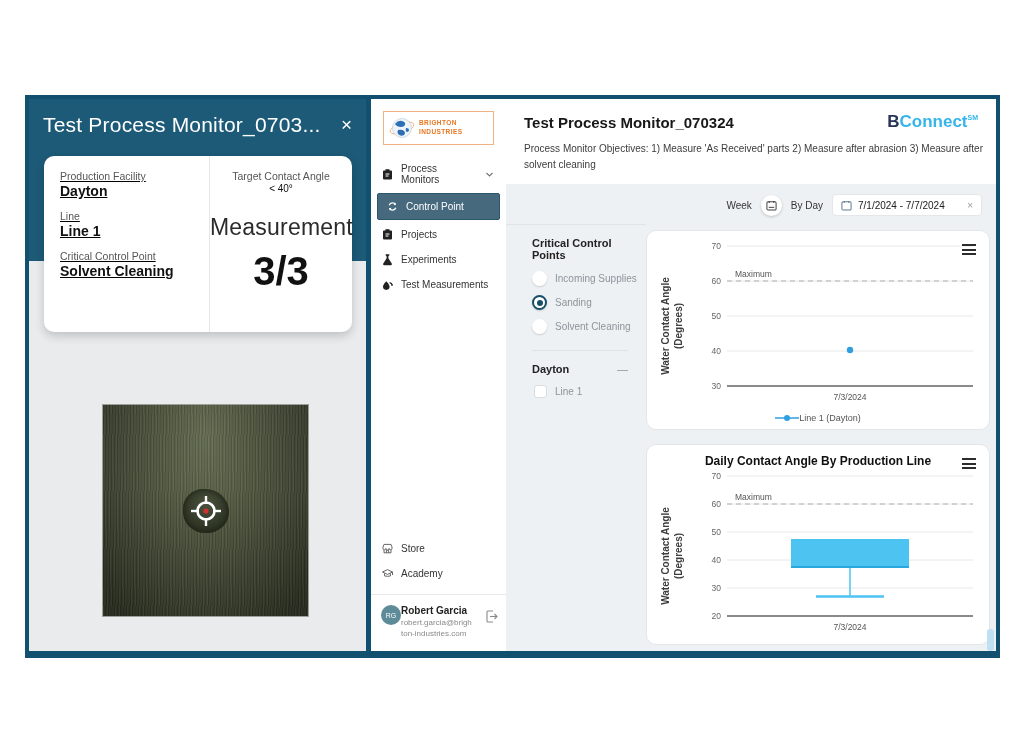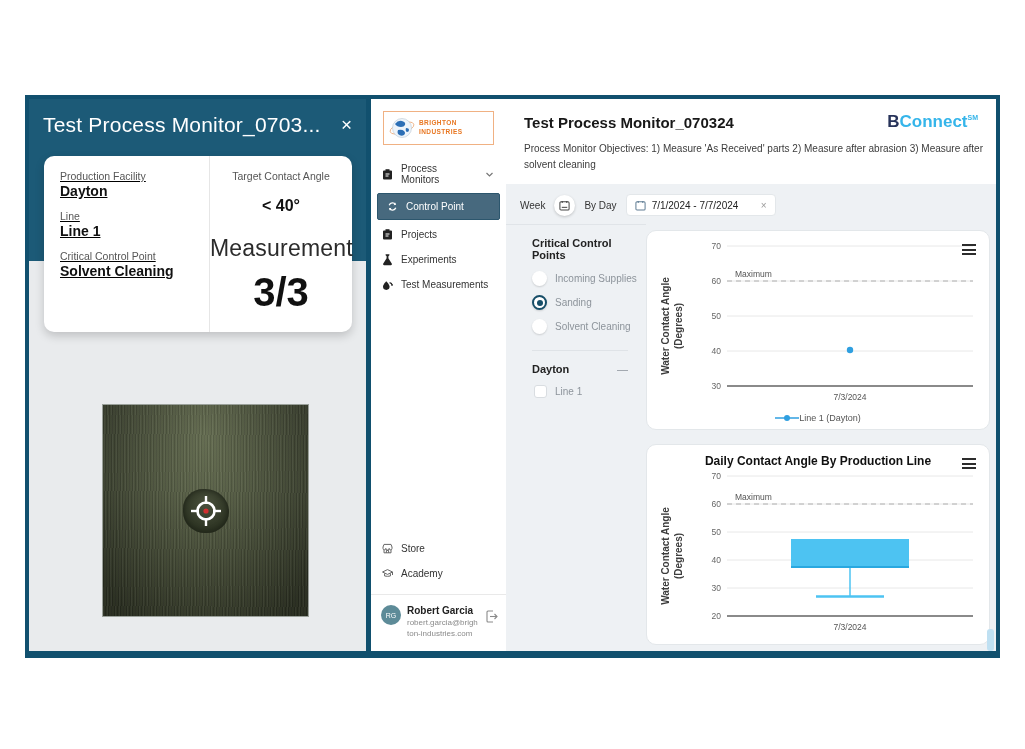--- a/index.html
+++ b/index.html
@@ -15,21 +15,21 @@
   .lp-title-row { position:absolute; top:14px; left:14px; right:6px; display:flex; align-items:center; color:#fff; }
   .lp-title { font-size:21px; font-weight:500; letter-spacing:.2px; white-space:nowrap; overflow:hidden; flex:1; }
   .lp-close { font-size:19px; padding:0 8px; cursor:default; color:#fff; }
   .lp-card { position:absolute; top:57px; left:15px; width:308px; height:176px; background:#fff;
              border-radius:10px; box-shadow:0 4px 10px rgba(0,0,0,.18); display:flex; }
   .lp-card-left { flex:1; padding:14px 10px 10px 16px; border-right:1px solid #e6e6e6;text-decoration:underline; }
   .fld-label { font-size:10.5px; color:#565656; margin-bottom:1px; }
   .fld-value { font-size:14px; font-weight:bold; color:#111; margin-bottom:11px; }
   .lp-card-right { width:142px; text-align:center; padding-top:14px; }
   .target-label { font-size:10.5px; color:#565656; }
-  .target-value { font-size:16px; font-weight:bold; color:#111; margin-top:15px; }
+  .target-value { font-size:10px; font-weight:normal; color:#111; margin-top:1px; }
   .meas-label { font-size:23px; color:#2b2b2b; margin-top:20px; letter-spacing:.2px; }
   .meas-value { font-size:40px; font-weight:bold; color:#111; margin-top:8px; }
   .lp-image { position:absolute; top:305px; left:73px; width:207px; height:213px;
               background:
                 radial-gradient(ellipse at 50% 15%, rgba(150,160,120,.30), rgba(0,0,0,.38) 90%),
                 repeating-linear-gradient(91deg, rgba(0,0,0,.22) 0 1px, rgba(0,0,0,0) 1px 3px),
                 repeating-linear-gradient(89deg, rgba(255,255,255,.07) 0 1px, rgba(0,0,0,0) 1px 4px),
                 linear-gradient(180deg,#4e5540,#565e46 40%,#474e38);
               border:1px solid #9aa09a; }
   .droplet { position:absolute; left:50%; top:50%; width:46px; height:44px; transform:translate(-50%,-50%);
@@ -40,37 +40,37 @@
   
   .sidebar { width:135px; flex:none; background:#fff; display:flex; flex-direction:column; padding-top:10px; position:relative; }
   .logo { margin:2px 12px 12px 12px; border:1px solid #f0b183; padding:3px 5px; display:flex; align-items:center; gap:4px; }
   .logo-text { color:#e87722; font-weight:bold; font-size:6.5px; letter-spacing:.4px; line-height:1.35; }
   .nav-item { display:flex; align-items:center; gap:7px; padding:6px 10px; font-size:10px; color:#333; cursor:default; }
   .nav-item .lbl { flex:1; }
   .nav-item.selected { margin:2px 6px; padding:6px 4px 6px 8px; background:#47697e; border:1px solid #2c566d;
                        border-radius:2px; color:#fff; }
   .nav-spacer { flex:1; }
   .sb-divider { border-top:1px solid #e9e9e9; margin-top:8px; }
-  .user-row { display:flex; gap:6px; padding:10px 8px 12px 10px; align-items:flex-start; }
+  .user-row { display:flex; padding:10px 8px 12px 10px; align-items:flex-start; }
   .avatar { width:20px; height:20px; border-radius:50%; background:#5d8b98; color:#fff; font-size:7px;
             display:flex; align-items:center; justify-content:center; flex:none; }
   .user-name { font-size:10px; font-weight:bold; color:#222; }
   .user-email { font-size:8px; color:#8a8a8a; width:72px; word-break:break-all; line-height:1.3; margin-top:2px; }
   .logout { margin-left:auto; padding-top:4px; }
 
   
   .right-panel { flex:1; background:#eef1f4; display:flex; flex-direction:column; position:relative; overflow:hidden; }
   .rp-header { background:#fff; padding:13px 18px 12px; }
   .rp-header-row { display:flex; align-items:center; }
   .rp-title { font-size:15px; font-weight:bold; color:#181818; flex:1; }
   .brand { font-size:17px; font-weight:bold; white-space:nowrap; }
   .brand .b { color:#27335a; } .brand .rest { color:#35b5ea; }
   .brand .mark { font-size:7px; color:#35b5ea; vertical-align:super; }
   .rp-objectives { font-size:10px; color:#3c3c3c; margin-top:9px; width:480px; line-height:1.55; }
-  .rp-controls { display:flex; align-items:center; justify-content:flex-start; gap:9px; padding:10px 14px 8px; font-size:10px; color:#333; }
+  .rp-controls { display:flex; align-items:center; justify-content:flex-end; gap:9px; padding:10px 14px 8px; font-size:10px; color:#333; }
   .circle-btn { width:21px; height:21px; border-radius:50%; background:#fff; box-shadow:0 1px 3px rgba(0,0,0,.2);
                 display:flex; align-items:center; justify-content:center; cursor:default; }
   .date-input { background:#fff; border:1px solid #e3e7ea; border-radius:4px; height:22px; width:150px;
                 display:flex; align-items:center; gap:6px; padding:0 8px; font-size:10px; color:#222; }
   .date-clear { margin-left:auto; color:#9a9a9a; font-size:10px; cursor:default; }
   .rp-content { flex:1; display:flex; }
   .filter-col { width:140px; flex:none; border-top:1px solid #e0e4e8; padding:12px 6px 0 26px; }
   .filter-heading { font-size:11px; font-weight:bold; color:#222; margin-bottom:10px; }
   .radio-row { display:flex; align-items:center; gap:8px; margin-bottom:9px; }
   .radio { width:15px; height:15px; border-radius:50%; background:#fff; box-shadow:0 1px 2px rgba(0,0,0,.15); flex:none;

